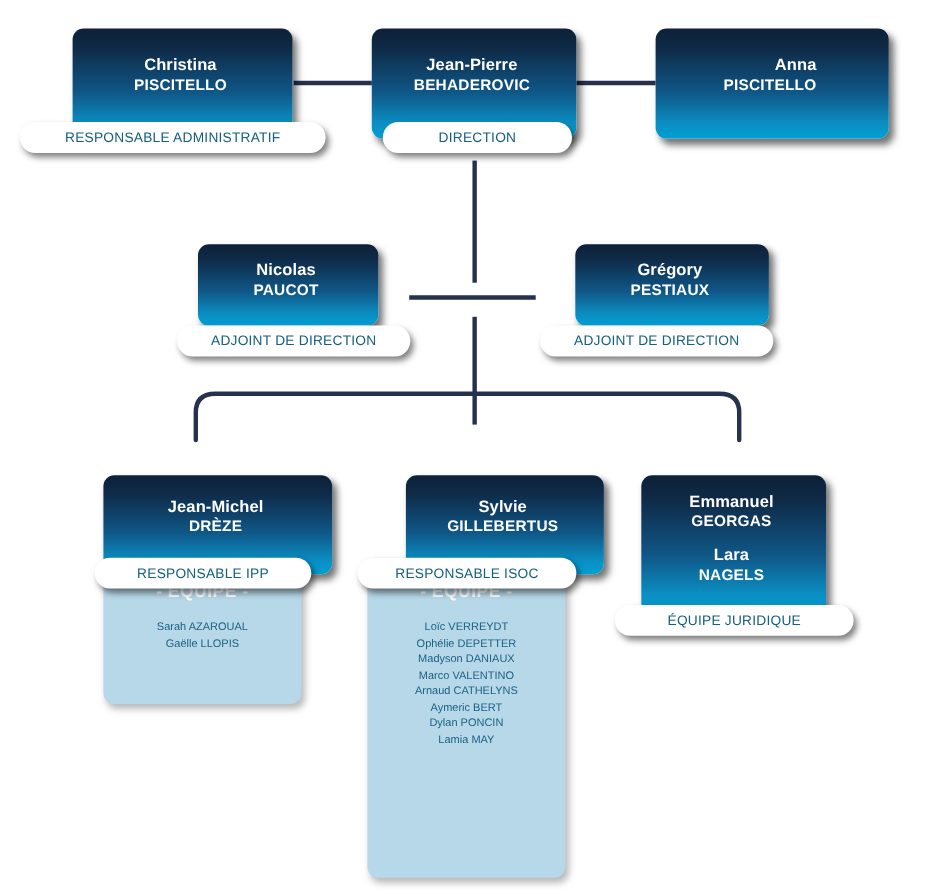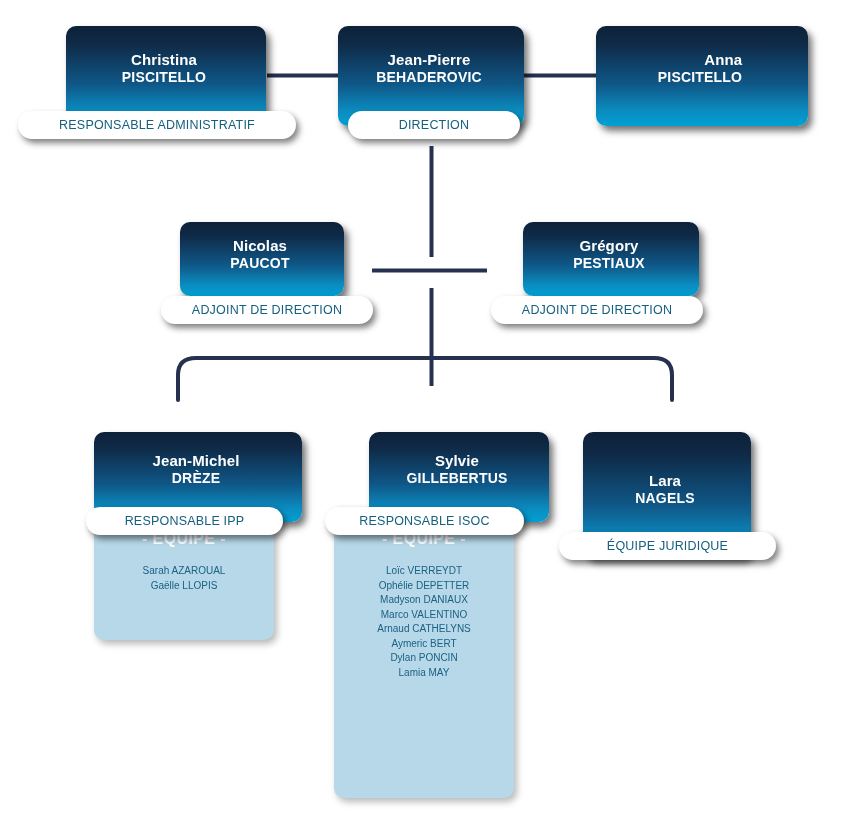--- a/index.html
+++ b/index.html
@@ -222,20 +222,24 @@
         <span class="fname">Sylvie</span>
         <span class="lname">GILLEBERTUS</span>
       </div>
     </div>
   </div>
   <div class="pill" style="left:325px; top:507px; width:199px;">RESPONSABLE ISOC</div>
 
   <div class="node" style="left:583px; top:432px; width:168px; height:126px;">
     <div class="card" style="width:168px; height:126px; padding-bottom:22px;">
       <div class="person">
+        <span class="fname">Emmanuel</span>
+        <span class="lname">GEORGAS</span>
+      </div>
+      <div class="person">
         <span class="fname">Lara</span>
         <span class="lname">NAGELS</span>
       </div>
     </div>
   </div>
-  <div class="pill" style="left:559px; top:532px; width:217px;">ÉQUIPE JURIDIQUE</div>
+  <div class="pill" style="left:559px; top:550px; width:217px;">ÉQUIPE JURIDIQUE</div>
 
 </div>
 
 </body></html>

